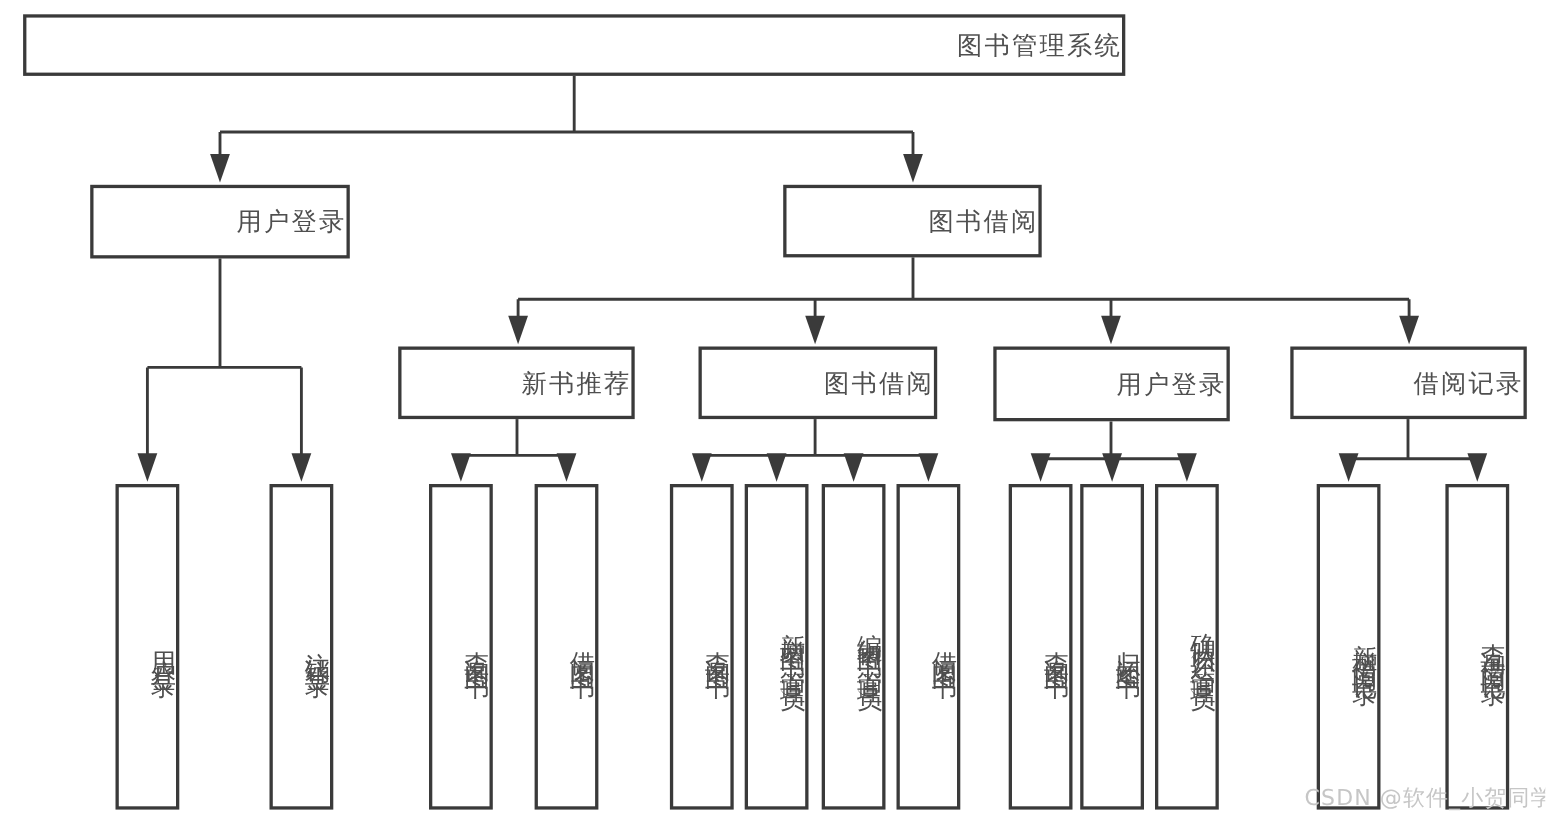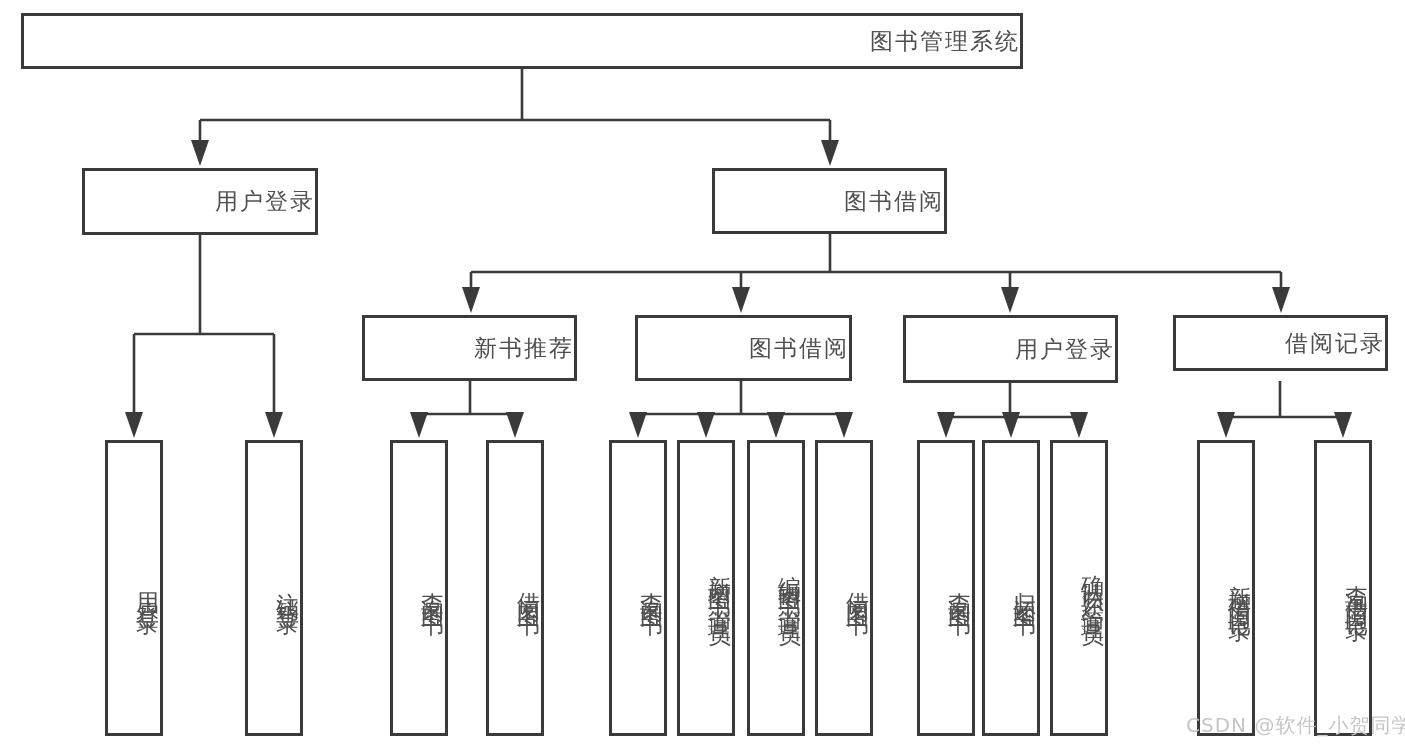--- a/index.html
+++ b/index.html
@@ -123,21 +123,21 @@
 
   <div class="node" style="left:362px; top:315px; width:215px; height:66px;padding-left:39px;">
     <span>新书推荐</span>
   </div>
   <div class="node" style="left:635px; top:315px; width:217px; height:66px;">
     <span>图书借阅</span>
   </div>
   <div class="node" style="left:903px; top:315px; width:215px; height:68px;">
     <span>用户登录</span>
   </div>
-  <div class="node" style="left:1173px; top:315px; width:215px; height:56px;">
+  <div class="node" style="left:1173px; top:315px; width:215px; height:66px;">
     <span>借阅记录</span>
   </div>
 
   <div class="node leaf" style="left:105px;">
     <span class="vtext">用户登录</span>
   </div>
   <div class="node leaf" style="left:245px;">
     <span class="vtext">注销登录</span>
   </div>
 

